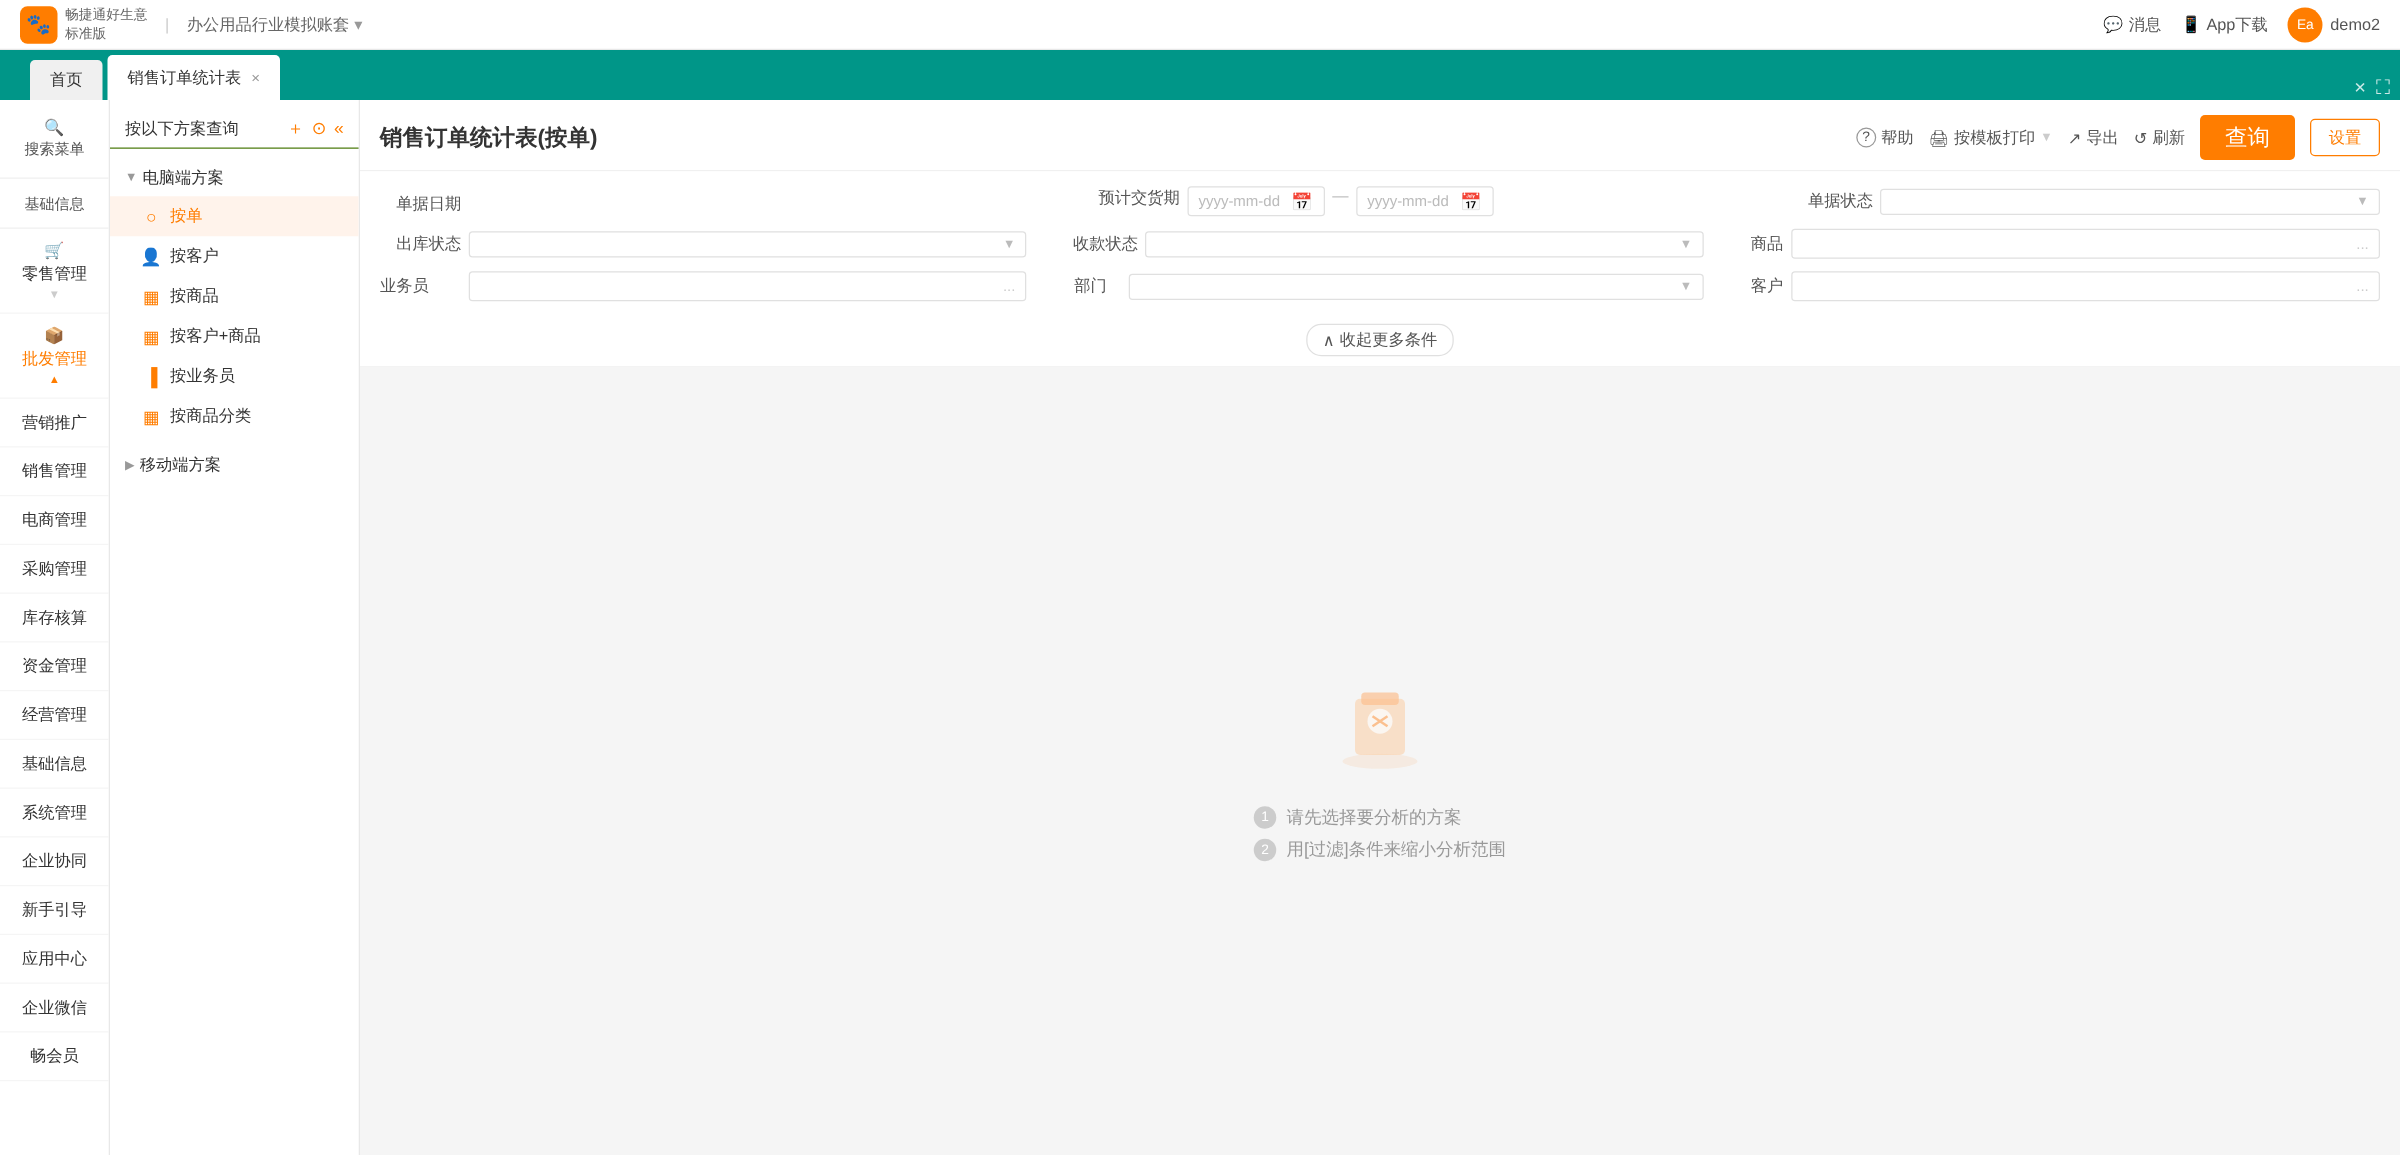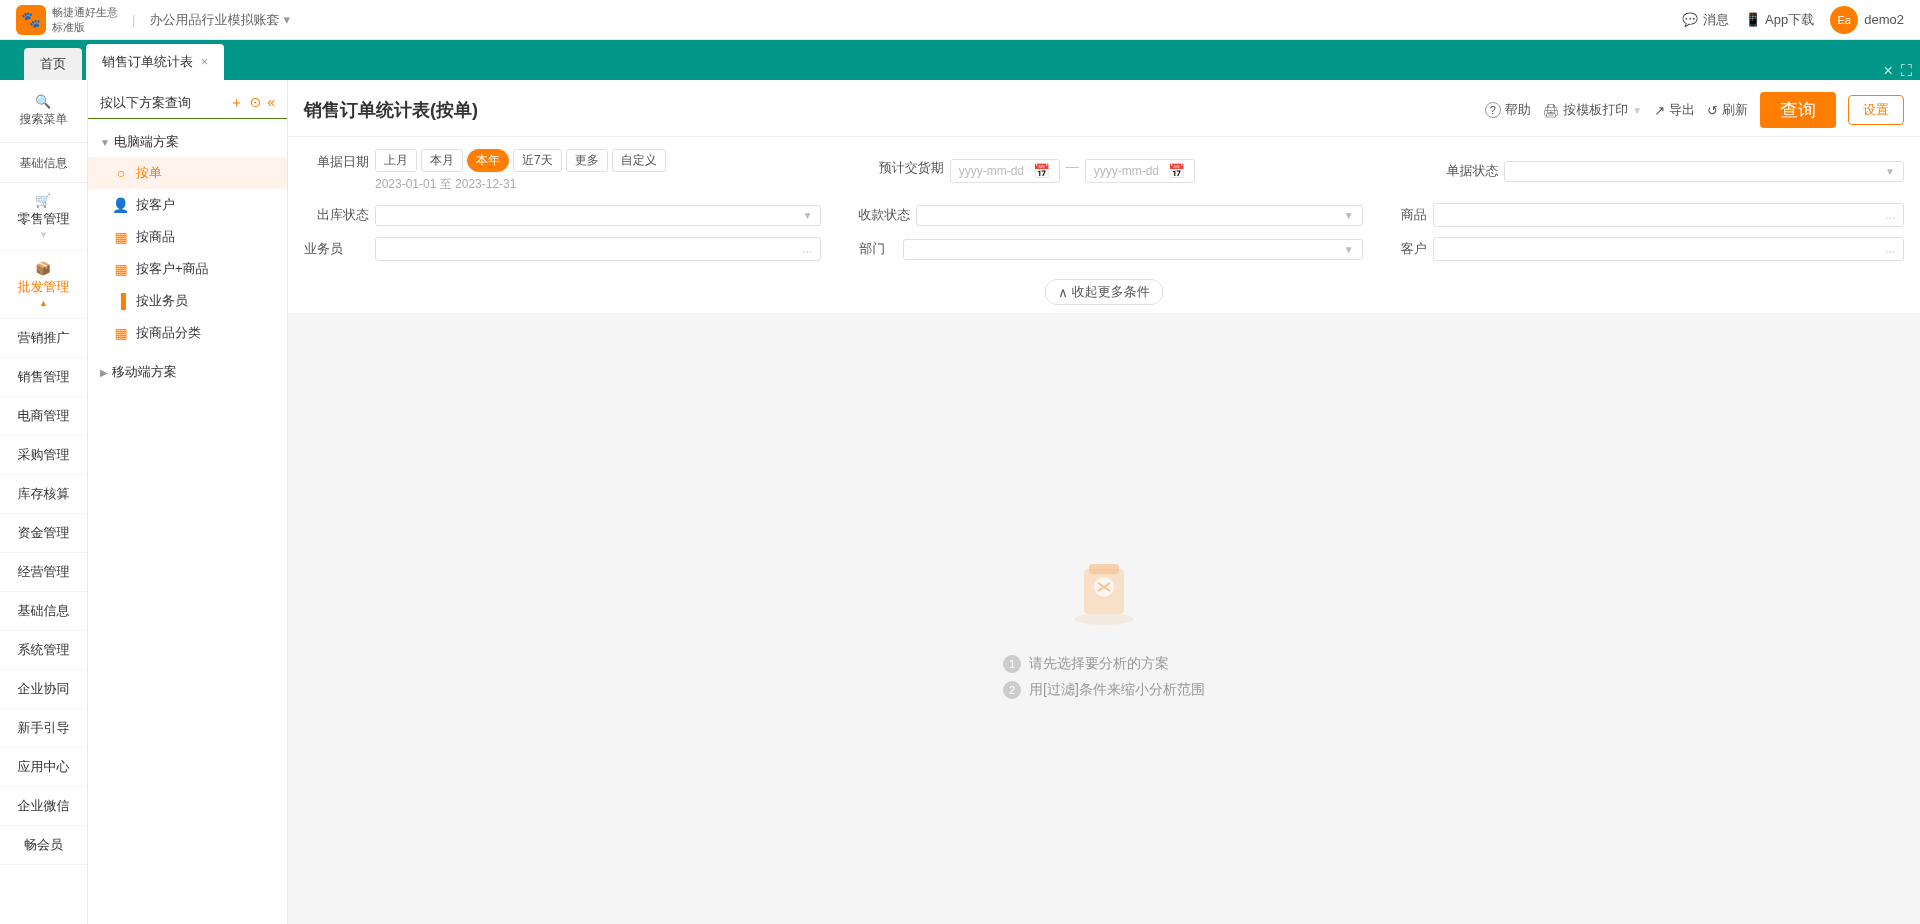--- a/index.html
+++ b/index.html
@@ -280,31 +280,20 @@
           <button class="btn-settings">设置</button>
         </div>
       </div>
 
       <div class="filter-wrapper">
 
         <div class="row-flex">
 
           <div style="display:flex;align-items:flex-start;flex:1.2;padding-bottom:10px;gap:6px;">
             <span style="font-size:13px;color:#555;white-space:nowrap;padding-top:4px;width:65px;text-align:right;flex-shrink:0;">单据日期</span>
-            <div style="display:flex;flex-direction:column;gap:4px;">
-              <div class="date-btns">
-                <button class="date-btn">上月</button>
-                <button class="date-btn">本月</button>
-                <button class="date-btn active">本年</button>
-                <button class="date-btn">近7天</button>
-                <button class="date-btn">更多</button>
-                <button class="date-btn">自定义</button>
-              </div>
-              <div style="font-size:12px;color:#aaa;">2023-01-01 至 2023-12-31</div>
-            </div>
           </div>
 
           <div style="display:flex;align-items:flex-start;flex:1.2;padding-bottom:10px;gap:6px;">
             <span style="font-size:13px;color:#555;white-space:nowrap;width:75px;text-align:right;flex-shrink:0;">预计交货期</span>
             <div class="date-input">
               <span style="color:#bbb;font-size:12px;">yyyy-mm-dd</span>
               <span class="calendar-icon">📅</span>
             </div>
             <span class="date-dash">—</span>
             <div class="date-input">

